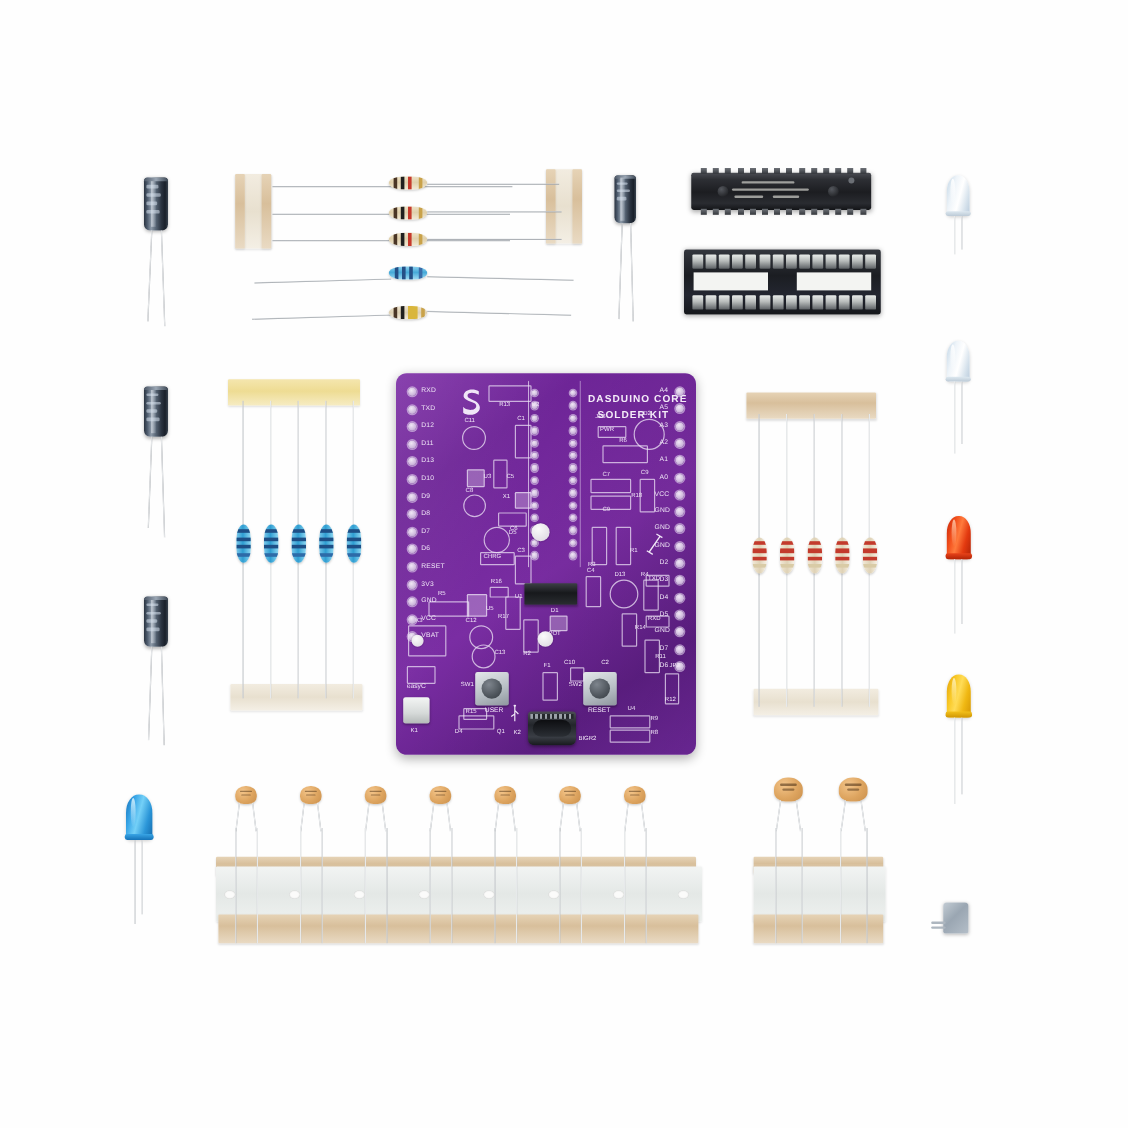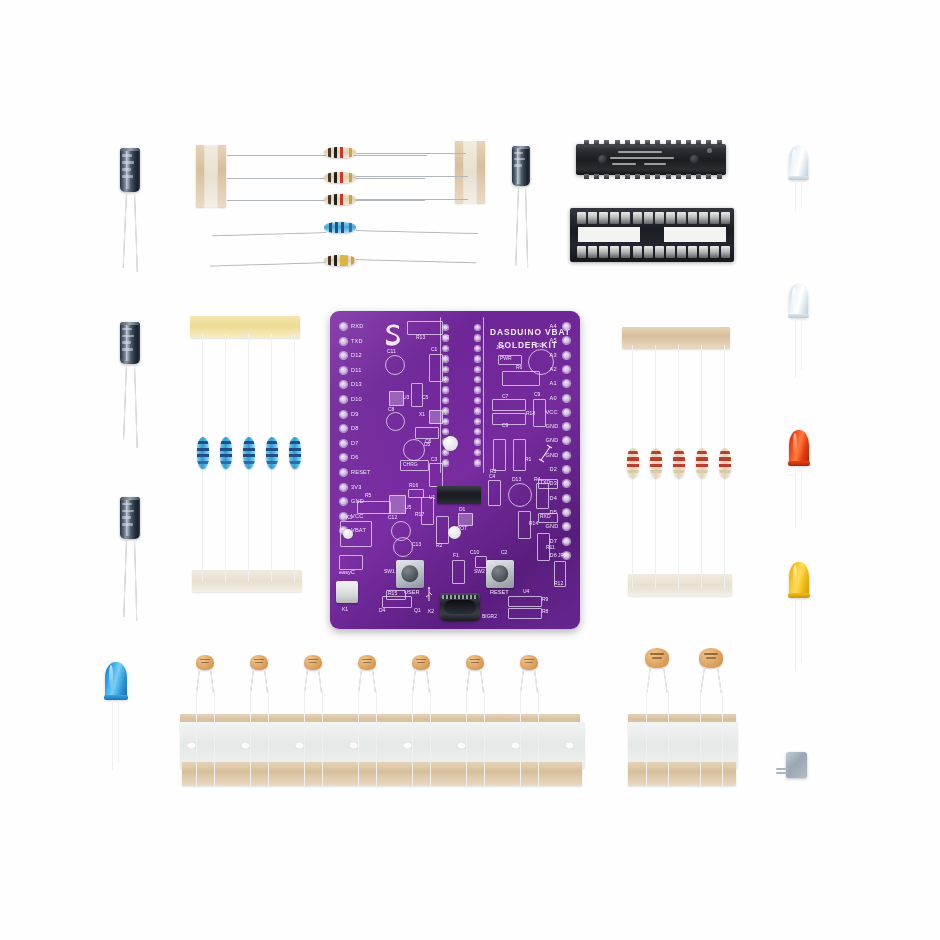--- a/index.html
+++ b/index.html
@@ -374,21 +374,21 @@
         <div class="bdv" style="top:4px;height:3px;background:#1d4f86;"></div>
         <div class="bdv" style="top:10.6px;height:3px;background:#1d4f86;"></div>
         <div class="bdv" style="top:17.2px;height:3px;background:#1d4f86;"></div>
         <div class="bdv" style="top:23.799999999999997px;height:3px;background:#2d6ba8;"></div>
       </div>
     </div>
 
   <div id="pcb" style="left:330px;top:311px;width:250px;height:318px;">
     <div class="pcb-sheen"></div>
 
-    <div class="boardtitle" style="left:160px;top:16px;">DASDUINO VBAT</div>
+    <div class="boardtitle" style="left:160px;top:16px;">DASDUINO CORE</div>
     <div class="boardtitle" style="left:168px;top:29px;">SOLDER KIT</div>
 
     <svg style="position:absolute;left:53px;top:12px;width:20px;height:24px;" viewBox="0 0 20 24">
       <path d="M16 3 C12 0.5 5 1 3.5 5.5 C2 10.5 9 11 12.5 13 C15 14.5 14 18 10.5 18.5 C7 19 4 17.5 3 16 L3 21 C6 23.5 13 23.5 16 19.5 C18.5 16 15.5 12 11.5 10.5 C8 9 6 8 6.8 5.8 C7.6 3.8 12 3.5 16 6 Z" fill="#f0e6f7"></path>
     </svg>
 
     <div id="pins-left">
         <div class="pad sm" style="left:10px;top:12px;"></div>
         <div class="pinlabel" style="left:21px;top:13px;">RXD</div>
         <div class="pad sm" style="left:10px;top:26.6px;"></div>

